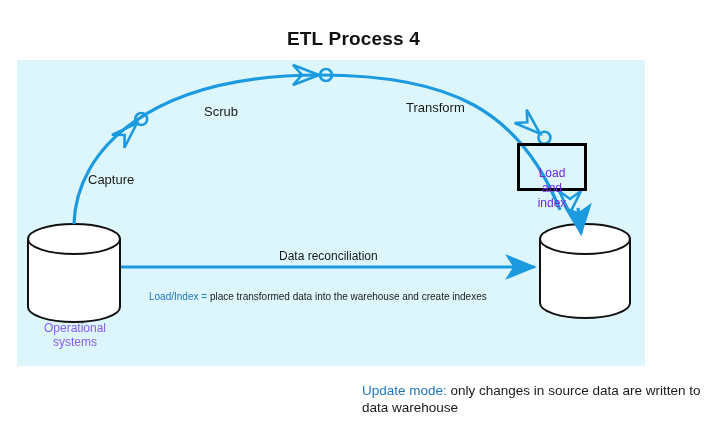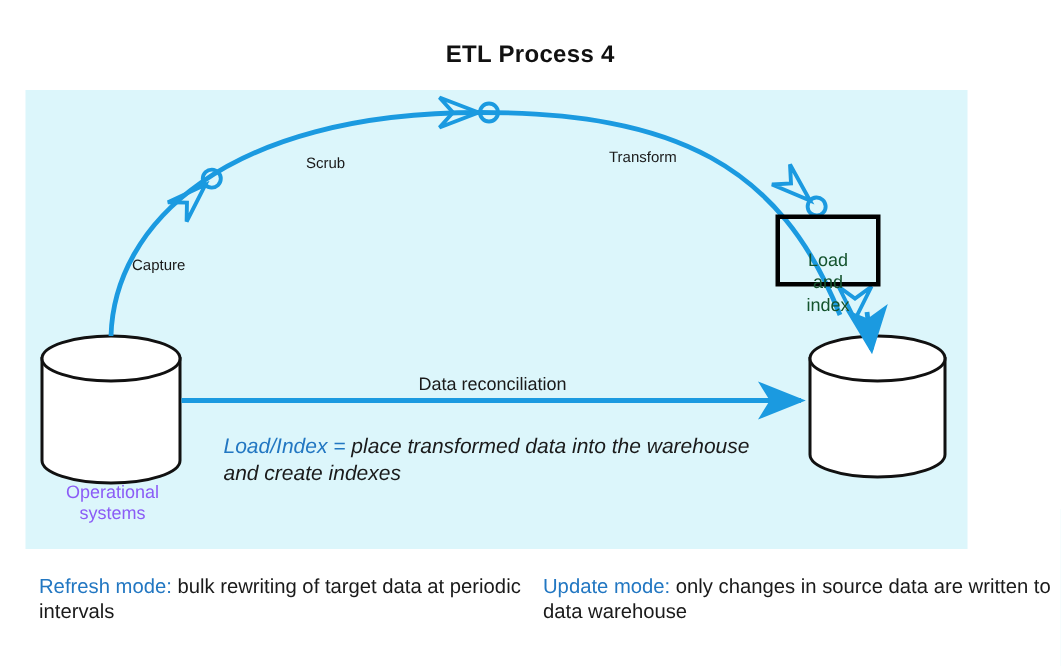--- a/index.html
+++ b/index.html
@@ -20,21 +20,21 @@
     left: 0; top: 0;
     width: 707px;
     height: 444px;
   }
   .title {
     position: absolute;
     left: 0;
     top: 28px;
     width: 707px;
     text-align: center;
-    font-size: 16px;
+    font-size: 19px;
     font-weight: bold;
     color: #111111;
     letter-spacing: 0.2px;
   }
   .panel {
     position: absolute;
     left: 17px;
     top: 60px;
     width: 628px;
     height: 306px;
@@ -43,21 +43,21 @@
   .diagram-svg {
     position: absolute;
     left: 0;
     top: 0;
     width: 707px;
     height: 444px;
     pointer-events: none;
   }
   .arc-label {
     position: absolute;
-    font-size: 10px;
+    font-size: 13px;
     color: #1a1a1a;
     white-space: nowrap;
   }
   .lbl-capture { left: 88px;  top: 172px; }
   .lbl-scrub   { left: 204px; top: 104px; }
   .lbl-transform { left: 406px; top: 100px; }
   .lbl-recon   { left: 279px; top: 249px; font-size: 12px; }
 
   .cyl-label {
     position: absolute;
@@ -81,42 +81,41 @@
     background: transparent;
   }
   .load-box-text {
     position: absolute;
     left: 517px;
     top: 166px;
     width: 70px;
     text-align: center;
     font-size: 12px;
     line-height: 15px;
-    color: #14532d;
+    color: #6d28d9;
   }
 
   .caption {
     position: absolute;
     font-size: 13.5px;
     line-height: 17px;
     color: #1a1a1a;
   }
   .caption .kw { color: #2277c2; }
   .cap-refresh { left: 26px;  top: 382px; width: 330px; }
   .cap-update  { left: 362px; top: 382px; width: 340px; }
 
   .center-note {
     position: absolute;
     left: 149px;
     top: 288px;
     width: 360px;
-    font-size: 14px;
+    font-size: 10px;
     line-height: 18px;
     color: #1a1a1a;
-    font-style: italic;
   }
   .center-note .kw { color: #2277c2; }
 </style>
 </head>
 <body>
 
 <div id="page-root">
 
   <div class="title">ETL Process 4</div>
 
@@ -185,21 +184,18 @@
   <div class="cyl-label cyl-label-left">
     <span>Operational</span><br>
     <span>systems</span>
   </div>
 
 
   <div class="center-note">
     <span class="kw">Load/Index =</span><span> place transformed data into the warehouse and create indexes</span>
   </div>
 
-  <div class="caption cap-refresh">
-    <span class="kw">Refresh mode:</span><span> bulk rewriting of target data at periodic intervals</span>
-  </div>
 
   <div class="caption cap-update">
     <span class="kw">Update mode:</span><span> only changes in source data are written to data warehouse</span>
   </div>
 
 </div>
 
 </body></html>

